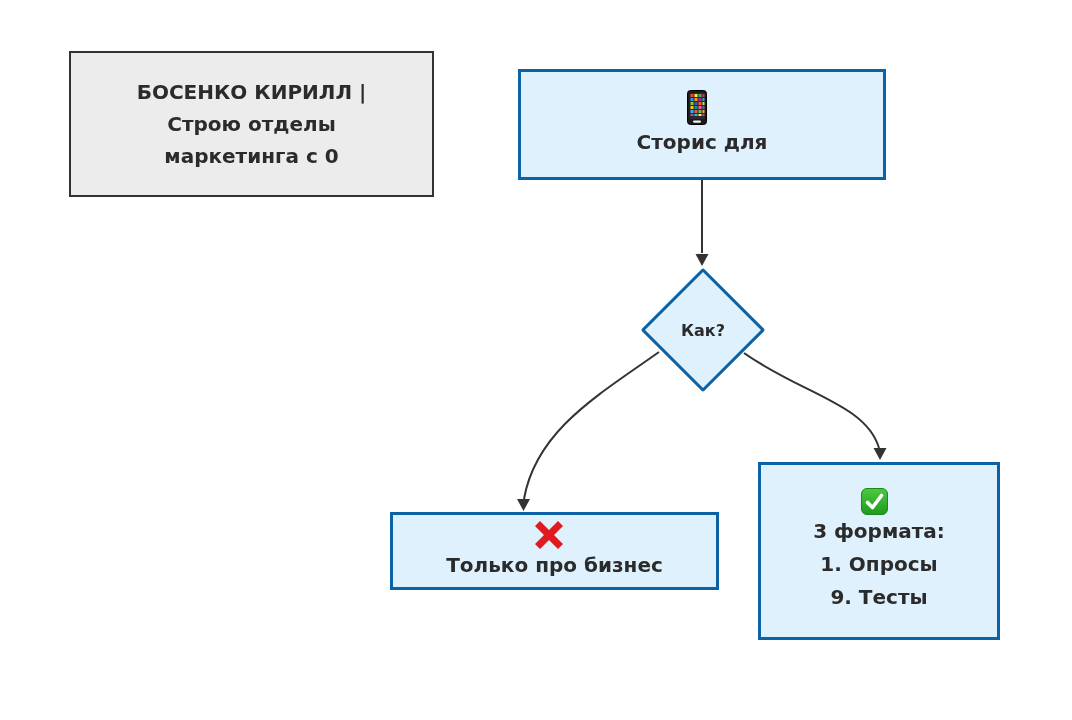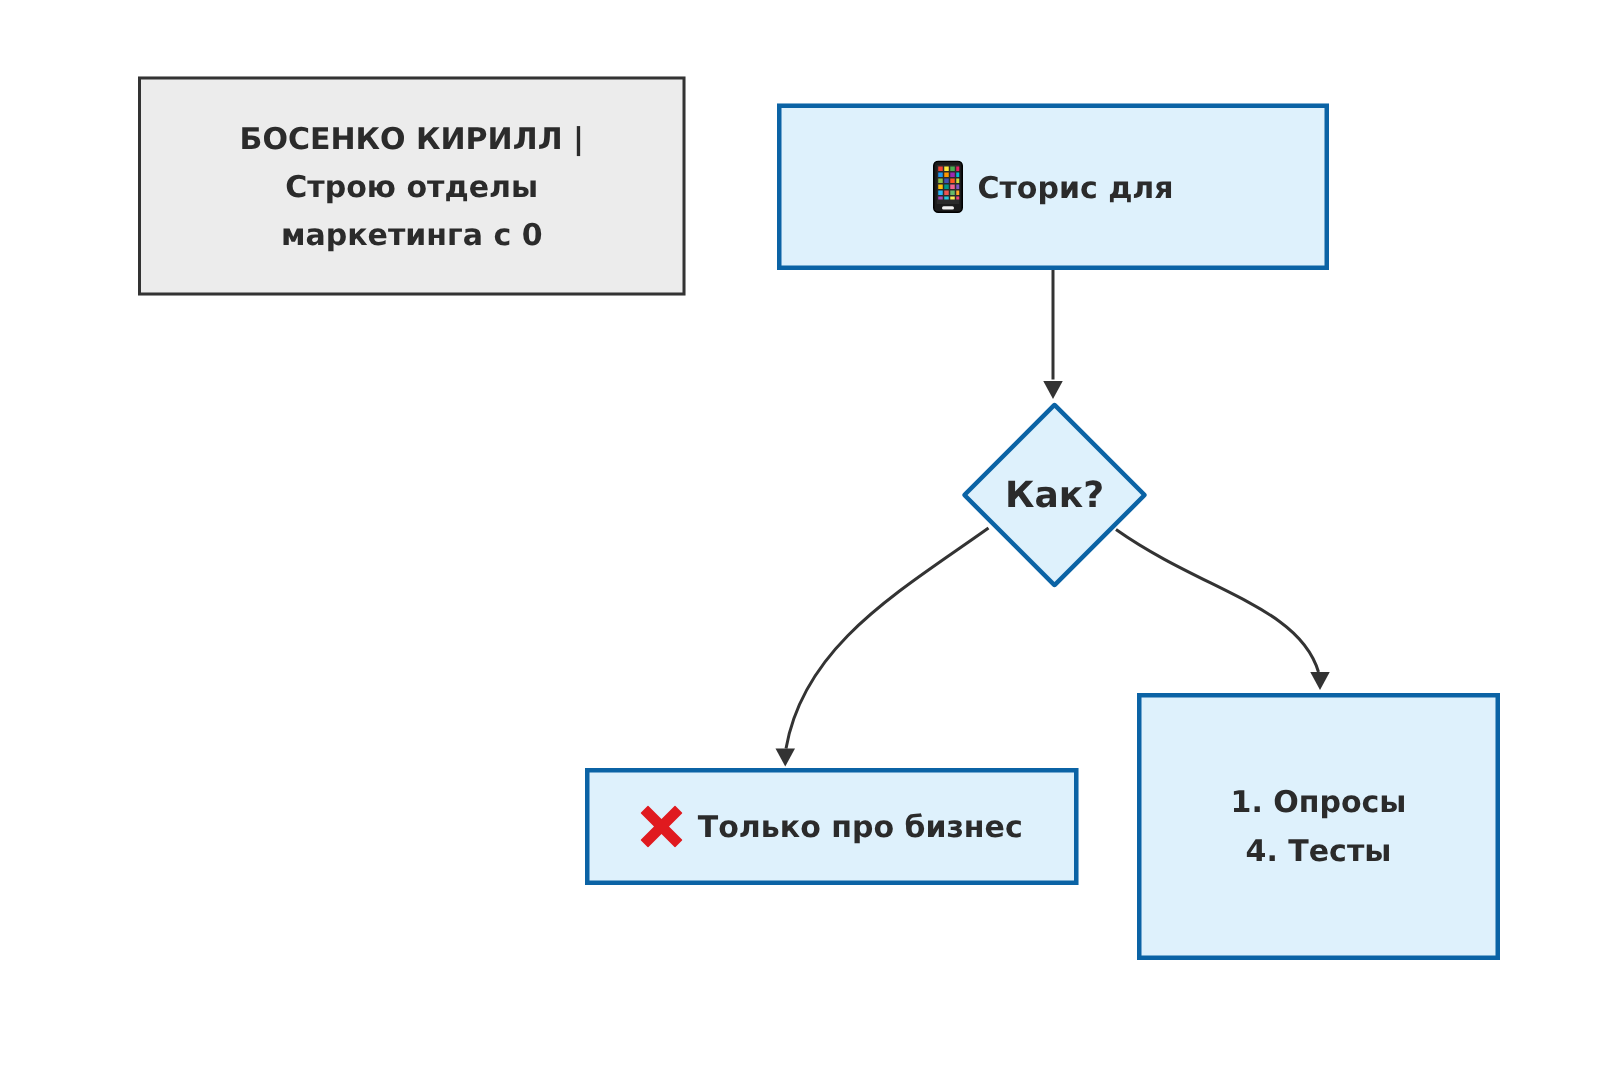--- a/index.html
+++ b/index.html
@@ -9,34 +9,34 @@
     font-weight:bold;color:#2b2b2b;
   }
   .connectors{position:absolute;left:0;top:0;pointer-events:none;}
   .node{
     position:absolute;box-sizing:border-box;
     display:flex;flex-direction:column;align-items:center;justify-content:center;
     text-align:center;font-size:20px;line-height:32px;
   }
   .node.blue{background:#def1fc;border:3px solid #0b63a5;}
   .node.gray{background:#ececec;border:2px solid #333333;}
-  .node-author{left:92px;top:51px;width:365px;height:146px;}
+  .node-author{left:69px;top:51px;width:365px;height:146px;}
   .node-stories{left:518px;top:69px;width:368px;height:111px;line-height:34px;}
   .node-wrong{left:360px;top:512px;width:329px;height:78px;margin-left:30px;}
   .node-formats{left:758px;top:462px;width:242px;height:178px;line-height:33px;}
   .diamond{
     position:absolute;left:659px;top:286px;width:88px;height:88px;
     transform:rotate(45deg);box-sizing:border-box;
     background:#def1fc;border:3px solid #0b63a5;border-radius:2px;
   }
   .diamond-label{
     position:absolute;left:703px;top:330px;transform:translate(-50%,-50%);
-    font-size:24px;white-space:nowrap;
+    font-size:16px;white-space:nowrap;
   }
-  .iconline{display:flex;align-items:center;justify-content:center;}
+  .iconline{display:flex;flex-direction:column;align-items:center;justify-content:center;}
   .icon{display:inline-flex;flex:none;}
   .icon.phone{margin-right:10px;}
   .icon.cross{margin-right:10px;}
   .icon.check{margin-right:9px;}
   .list-line{display:block;text-align:center;}
 </style>
 </head>
 <body>
 
 <div class="canvas">
@@ -105,17 +105,32 @@
       <span class="icon cross">
         <svg width="28" height="28" viewBox="0 0 28 28">
           <path d="M5 0 L14 9 L23 0 L28 5 L19 14 L28 23 L23 28 L14 19 L5 28 L0 23 L9 14 L0 5 Z" fill="#e01a1f"></path>
         </svg>
       </span>
       <span>Только про бизнес</span>
     </span>
   </div>
 
   <div class="node blue node-formats">
+    <span class="iconline">
+      <span class="icon check">
+        <svg width="27" height="27" viewBox="0 0 27 27">
+          <defs>
+            <linearGradient id="grn" x1="0" y1="0" x2="0" y2="1">
+              <stop offset="0" stop-color="#4cc93f"></stop>
+              <stop offset="1" stop-color="#1f9a1f"></stop>
+            </linearGradient>
+          </defs>
+          <rect x="0.5" y="0.5" width="26" height="26" rx="5.5" fill="url(#grn)" stroke="#188a18" stroke-width="1"></rect>
+          <path d="M6.5 14.5 L11.5 19.5 L20.5 7.5" fill="none" stroke="#ffffff" stroke-width="3.6" stroke-linecap="round" stroke-linejoin="round"></path>
+        </svg>
+      </span>
+      <span>3 формата:</span>
+    </span>
     <span class="list-line">1. Опросы</span>
-    <span class="list-line">4. Тесты</span>
+    <span class="list-line">9. Тесты</span>
   </div>
 
 </div>
 
 </body></html>

